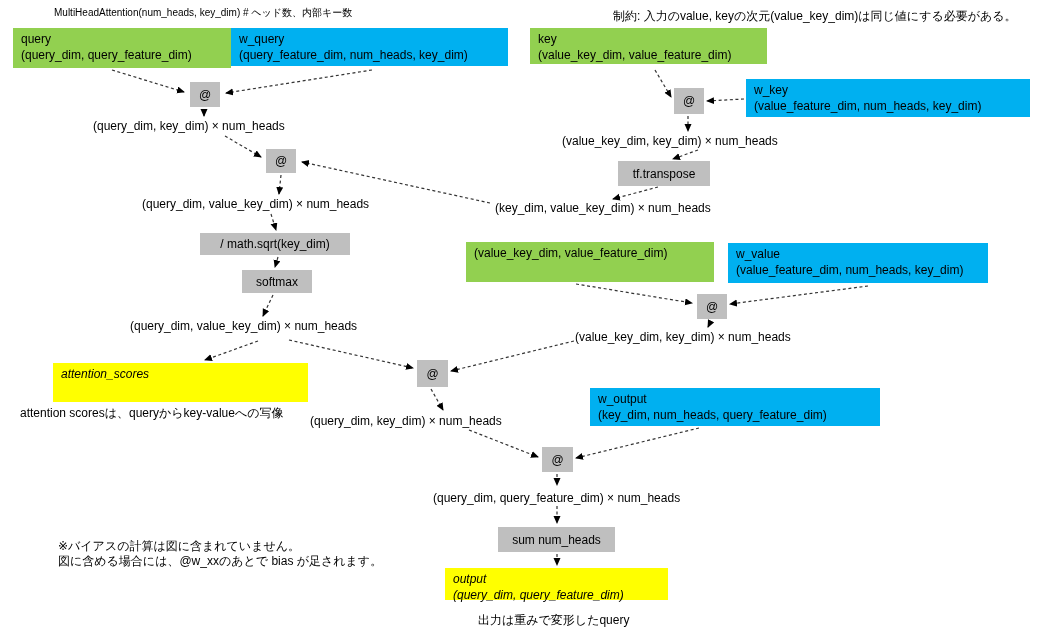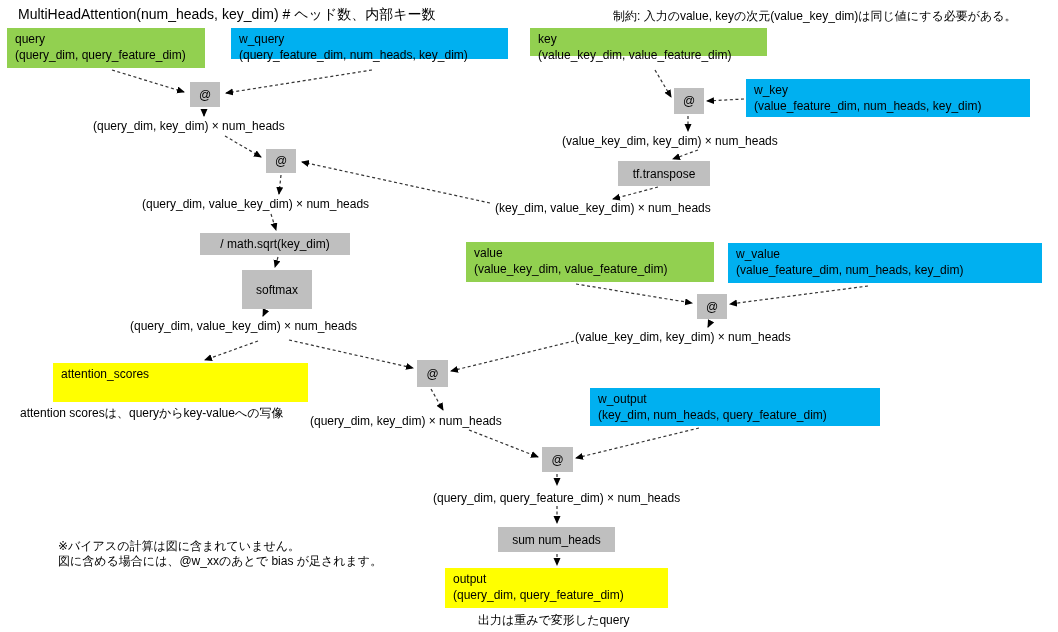--- a/index.html
+++ b/index.html
@@ -6,28 +6,28 @@
   #stage{
     position:relative;width:1058px;height:632px;background:#ffffff;overflow:hidden;
     font-family:"Liberation Sans","DejaVu Sans",sans-serif;color:#000;
   }
   #edges{position:absolute;left:0;top:0;width:1058px;height:632px;}
   #edges line{stroke:#333333;stroke-width:1.2;stroke-dasharray:3 2.6;}
   .box{position:absolute;box-sizing:border-box;padding:3px 6px 0 8px;font-size:12px;line-height:16px;}
   .box span{display:block;white-space:nowrap;}
   .input{background:#92D050;}
   .weight{background:#00B0F0;}
-  .result{background:#FFFF00;}
+  .result{background:#FFFF00;font-style:italic;}
   .op{
     position:absolute;background:#BFBFBF;font-size:12px;
     display:flex;align-items:center;justify-content:center;white-space:nowrap;
   }
   .lbl{position:absolute;font-size:12px;white-space:nowrap;}
   .note{position:absolute;font-size:12px;white-space:nowrap;}
-  .title{position:absolute;font-size:14px;white-space:nowrap;}
+  .title{position:absolute;font-size:10px;white-space:nowrap;margin-left:36px;}
 </style>
 </head>
 <body>
 
 <div id="stage">
 
   <svg id="edges" viewBox="0 0 1058 632">
     <defs>
       <marker id="arw" markerWidth="9" markerHeight="8" refX="7" refY="3.5" orient="auto" markerUnits="userSpaceOnUse">
         <path d="M0,0 L8,3.5 L0,7 z" fill="#000"></path>
@@ -57,65 +57,64 @@
     <line x1="698" y1="150" x2="673" y2="159" marker-end="url(#arw)"></line>
     <line x1="658" y1="187" x2="613" y2="199" marker-end="url(#arw)"></line>
     <line x1="576" y1="284" x2="692" y2="303" marker-end="url(#arw)"></line>
     <line x1="868" y1="286" x2="730" y2="304" marker-end="url(#arw)"></line>
     <line x1="711" y1="321" x2="708" y2="327" marker-end="url(#arw)"></line>
   </svg>
 
   <div class="title" style="left:18px;top:6px">MultiHeadAttention(num_heads, key_dim)  # ヘッド数、内部キー数</div>
   <div class="note" style="left:613px;top:8px">制約: 入力のvalue, keyの次元(value_key_dim)は同じ値にする必要がある。</div>
 
-  <div class="box input" style="left:7px;top:28px;width:198px;height:40px">
+  <div class="box input" style="left:13px;top:28px;width:218px;height:40px">
     <span>query</span>
     <span>(query_dim, query_feature_dim)</span>
   </div>
-  <div class="box weight" style="left:231px;top:28px;width:277px;height:31px">
+  <div class="box weight" style="left:231px;top:28px;width:277px;height:38px">
     <span>w_query</span>
     <span>(query_feature_dim, num_heads, key_dim)</span>
   </div>
-  <div class="box input" style="left:530px;top:28px;width:237px;height:28px">
+  <div class="box input" style="left:530px;top:28px;width:237px;height:36px">
     <span>key</span>
     <span>(value_key_dim, value_feature_dim)</span>
   </div>
   <div class="box weight" style="left:746px;top:79px;width:284px;height:38px">
     <span>w_key</span>
     <span>(value_feature_dim, num_heads, key_dim)</span>
   </div>
   <div class="box input" style="left:466px;top:242px;width:248px;height:40px">
-    <span>value</span>
     <span>(value_key_dim, value_feature_dim)</span>
   </div>
-  <div class="box weight" style="left:728px;top:243px;width:314px;height:40px">
+  <div class="box weight" style="left:728px;top:243px;width:260px;height:40px">
     <span>w_value</span>
     <span>(value_feature_dim, num_heads, key_dim)</span>
   </div>
   <div class="box weight" style="left:590px;top:388px;width:290px;height:38px">
     <span>w_output</span>
     <span>(key_dim, num_heads, query_feature_dim)</span>
   </div>
   <div class="box result" style="left:53px;top:363px;width:255px;height:39px">
     <span>attention_scores</span>
   </div>
-  <div class="box result" style="left:445px;top:568px;width:223px;height:40px">
+  <div class="box result" style="left:445px;top:568px;width:223px;height:32px">
     <span>output</span>
     <span>(query_dim, query_feature_dim)</span>
   </div>
 
   <div class="op" style="left:190px;top:82px;width:30px;height:25px">@</div>
   <div class="op" style="left:674px;top:88px;width:30px;height:26px">@</div>
   <div class="op" style="left:266px;top:149px;width:30px;height:24px">@</div>
   <div class="op" style="left:697px;top:294px;width:30px;height:25px">@</div>
   <div class="op" style="left:417px;top:360px;width:31px;height:27px">@</div>
   <div class="op" style="left:542px;top:447px;width:31px;height:25px">@</div>
   <div class="op" style="left:618px;top:161px;width:92px;height:25px">tf.transpose</div>
   <div class="op" style="left:200px;top:233px;width:150px;height:22px">/ math.sqrt(key_dim)</div>
-  <div class="op" style="left:242px;top:270px;width:70px;height:39px">softmax</div>
+  <div class="op" style="left:242px;top:270px;width:70px;height:23px">softmax</div>
   <div class="op" style="left:498px;top:527px;width:117px;height:25px">sum num_heads</div>
 
   <div class="lbl" style="left:93px;top:119px">(query_dim, key_dim) × num_heads</div>
   <div class="lbl" style="left:562px;top:134px">(value_key_dim, key_dim) × num_heads</div>
   <div class="lbl" style="left:495px;top:201px">(key_dim, value_key_dim) × num_heads</div>
   <div class="lbl" style="left:142px;top:197px">(query_dim, value_key_dim) × num_heads</div>
   <div class="lbl" style="left:130px;top:319px">(query_dim, value_key_dim) × num_heads</div>
   <div class="lbl" style="left:575px;top:330px">(value_key_dim, key_dim) × num_heads</div>
   <div class="lbl" style="left:310px;top:414px">(query_dim, key_dim) × num_heads</div>
   <div class="lbl" style="left:433px;top:491px">(query_dim, query_feature_dim) × num_heads</div>

